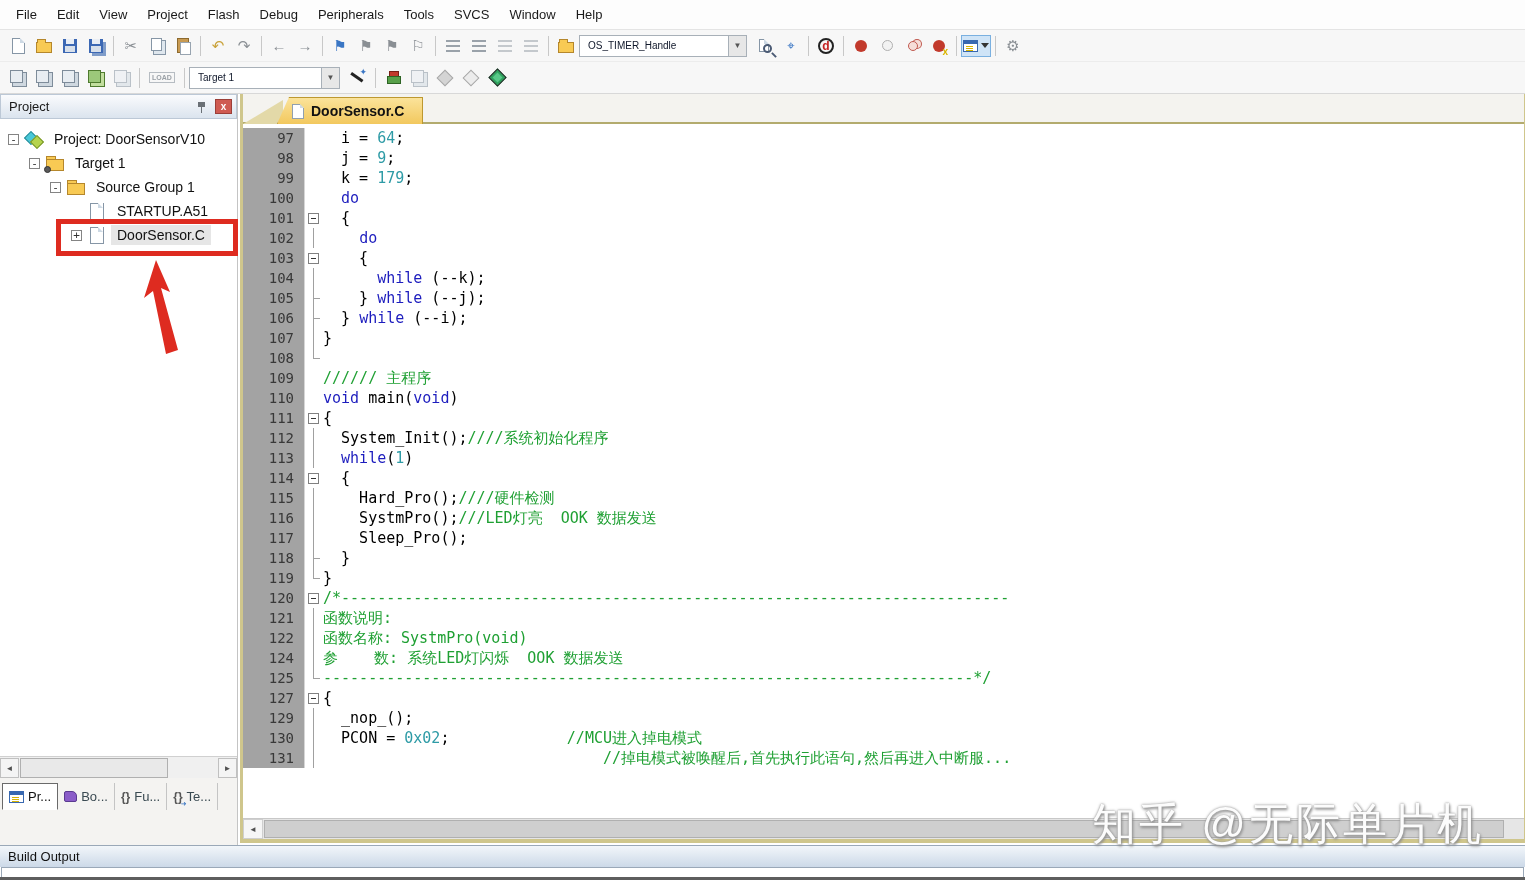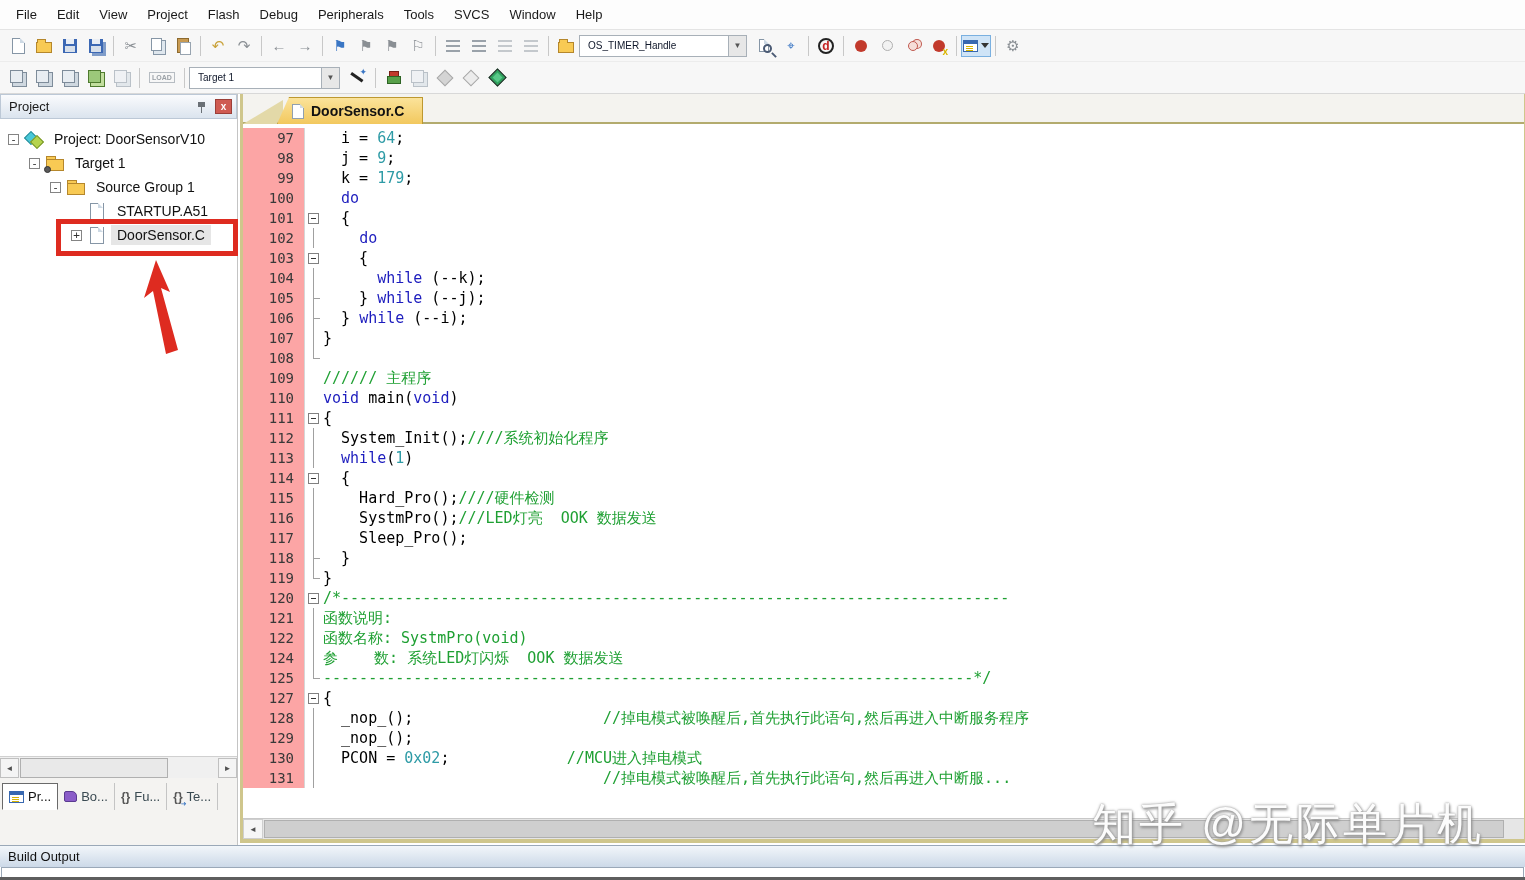--- a/index.html
+++ b/index.html
@@ -103,21 +103,21 @@
   
   #editor { position:absolute; left:240px; top:94px; width:1285px; height:749px; background:#fff; border-left:3px solid #cfc68c; border-bottom:4px solid #cfc68c; border-right:1px solid #cfc68c; }
   #tabstrip { position:absolute; left:0; top:0; width:100%; height:30px; background:#f4f3ef; border-bottom:2px solid #b3ab6e; }
   #strip-corner { position:absolute; left:0; top:6px; width:40px; height:24px; background:#e3d9a8; clip-path:polygon(0 100%, 100% 0, 100% 100%); }
   #edtab { position:absolute; left:34px; top:3px; height:27px; background:linear-gradient(#fbe39a,#f2c85e); border:1px solid #bd9830; border-bottom:none; display:flex; align-items:center; gap:7px; padding:0 18px 0 14px; clip-path:polygon(12px 0, 100% 0, 100% 100%, 0 100%); font-weight:bold; font-size:14px; color:#111; }
   .tab-fico { width:12px; height:15px; background:#fff; border:1px solid #90a0b0; position:relative; }
   .tab-fico::after { content:""; position:absolute; right:-1px; top:-1px; border-style:solid; border-width:0 4px 4px 0; border-color:transparent #f4dc8c #cdd9e4 transparent; }
 
   #code { position:absolute; left:0; top:30px; width:100%; height:694px; overflow:hidden; background:#fff; padding-top:4px; font-family:"DejaVu Sans Mono","Liberation Mono",monospace; font-size:15px; }
   .cl { height:20px; display:flex; white-space:pre; }
-  .ln { width:62px; flex:none; text-align:right; padding-right:10px; background:#fca5a5; color:#383838; border-right:1px solid #d6d6d6; font-size:14px; line-height:20px; }
+  .ln { width:62px; flex:none; text-align:right; padding-right:10px; background:#a3a3a3; color:#383838; border-right:1px solid #d6d6d6; font-size:14px; line-height:20px; }
   .fm { width:18px; flex:none; position:relative; }
   .fm .vline { position:absolute; left:8px; top:0; width:1px; height:20px; background:#a0a0a0; }
   .fm .vtop { position:absolute; left:8px; top:0; width:1px; height:10px; background:#a0a0a0; }
   .fm .htick { position:absolute; left:8px; top:10px; width:7px; height:1px; background:#a0a0a0; }
   .fm .fbox { position:absolute; left:3px; top:5px; width:11px; height:11px; border:1px solid #808080; background:#fff; }
   .fm .fbox::after { content:""; position:absolute; left:2px; top:4px; width:5px; height:1px; background:#333; }
   .ct { flex:1; line-height:20px; color:#000; }
   .sg-t { color:#000; } .sg-k { color:#1d1dbe; } .sg-n { color:#2e9ba6; } .sg-c { color:#1fa033; }
 
   #editor-hscroll { position:absolute; left:0; top:724px; width:100%; height:21px; background:#e6e6e6; border-top:1px solid #c8c8c8; }
@@ -402,21 +402,20 @@
         <div class="cl"><div class="ln">116</div><div class="fm"><div class="vline"></div></div><div class="ct"><span class="sg-t">    SystmPro();</span><span class="sg-c">///LED灯亮  OOK 数据发送</span></div></div>
         <div class="cl"><div class="ln">117</div><div class="fm"><div class="vline"></div></div><div class="ct"><span class="sg-t">    Sleep_Pro();</span></div></div>
         <div class="cl"><div class="ln">118</div><div class="fm"><div class="vtop"></div><div class="htick"></div><div class="vline" style="top: 10px; height: 10px;"></div></div><div class="ct"><span class="sg-t">  }</span></div></div>
         <div class="cl"><div class="ln">119</div><div class="fm"><div class="vtop"></div><div class="htick"></div></div><div class="ct"><span class="sg-t">}</span></div></div>
         <div class="cl"><div class="ln">120</div><div class="fm"><div class="fbox"></div></div><div class="ct"><span class="sg-c">/*--------------------------------------------------------------------------</span></div></div>
         <div class="cl"><div class="ln">121</div><div class="fm"><div class="vline"></div></div><div class="ct"><span class="sg-c">函数说明:</span></div></div>
         <div class="cl"><div class="ln">122</div><div class="fm"><div class="vline"></div></div><div class="ct"><span class="sg-c">函数名称: SystmPro(void)</span></div></div>
         <div class="cl"><div class="ln">124</div><div class="fm"><div class="vline"></div></div><div class="ct"><span class="sg-c">参    数: 系统LED灯闪烁  OOK 数据发送</span></div></div>
         <div class="cl"><div class="ln">125</div><div class="fm"><div class="vtop"></div><div class="htick"></div></div><div class="ct"><span class="sg-c">------------------------------------------------------------------------*/</span></div></div>
         <div class="cl"><div class="ln">127</div><div class="fm"><div class="fbox"></div></div><div class="ct"><span class="sg-t">{</span></div></div>
-        <div class="cl"><div class="ln">128</div><div class="fm"><div class="vline"></div></div><div class="ct"><span class="sg-t">  _nop_();</span><span class="sg-t">                     </span><span class="sg-c">//掉电模式被唤醒后,首先执行此语句,然后再进入中断服务程序</span></div></div>
         <div class="cl"><div class="ln">129</div><div class="fm"><div class="vline"></div></div><div class="ct"><span class="sg-t">  _nop_();</span></div></div>
         <div class="cl"><div class="ln">130</div><div class="fm"><div class="vline"></div></div><div class="ct"><span class="sg-t">  PCON = </span><span class="sg-n">0x02</span><span class="sg-t">;</span><span class="sg-t">             </span><span class="sg-c">//MCU进入掉电模式</span></div></div>
         <div class="cl"><div class="ln">131</div><div class="fm"><div class="vline"></div></div><div class="ct"><span class="sg-t">                               </span><span class="sg-c">//掉电模式被唤醒后,首先执行此语句,然后再进入中断服...</span></div></div>
       </div>
     <div id="editor-hscroll">
       <div class="sc-btn" style="left:0">◄</div>
       <div class="sc-thumb"></div>
     </div>
   </div>
 

